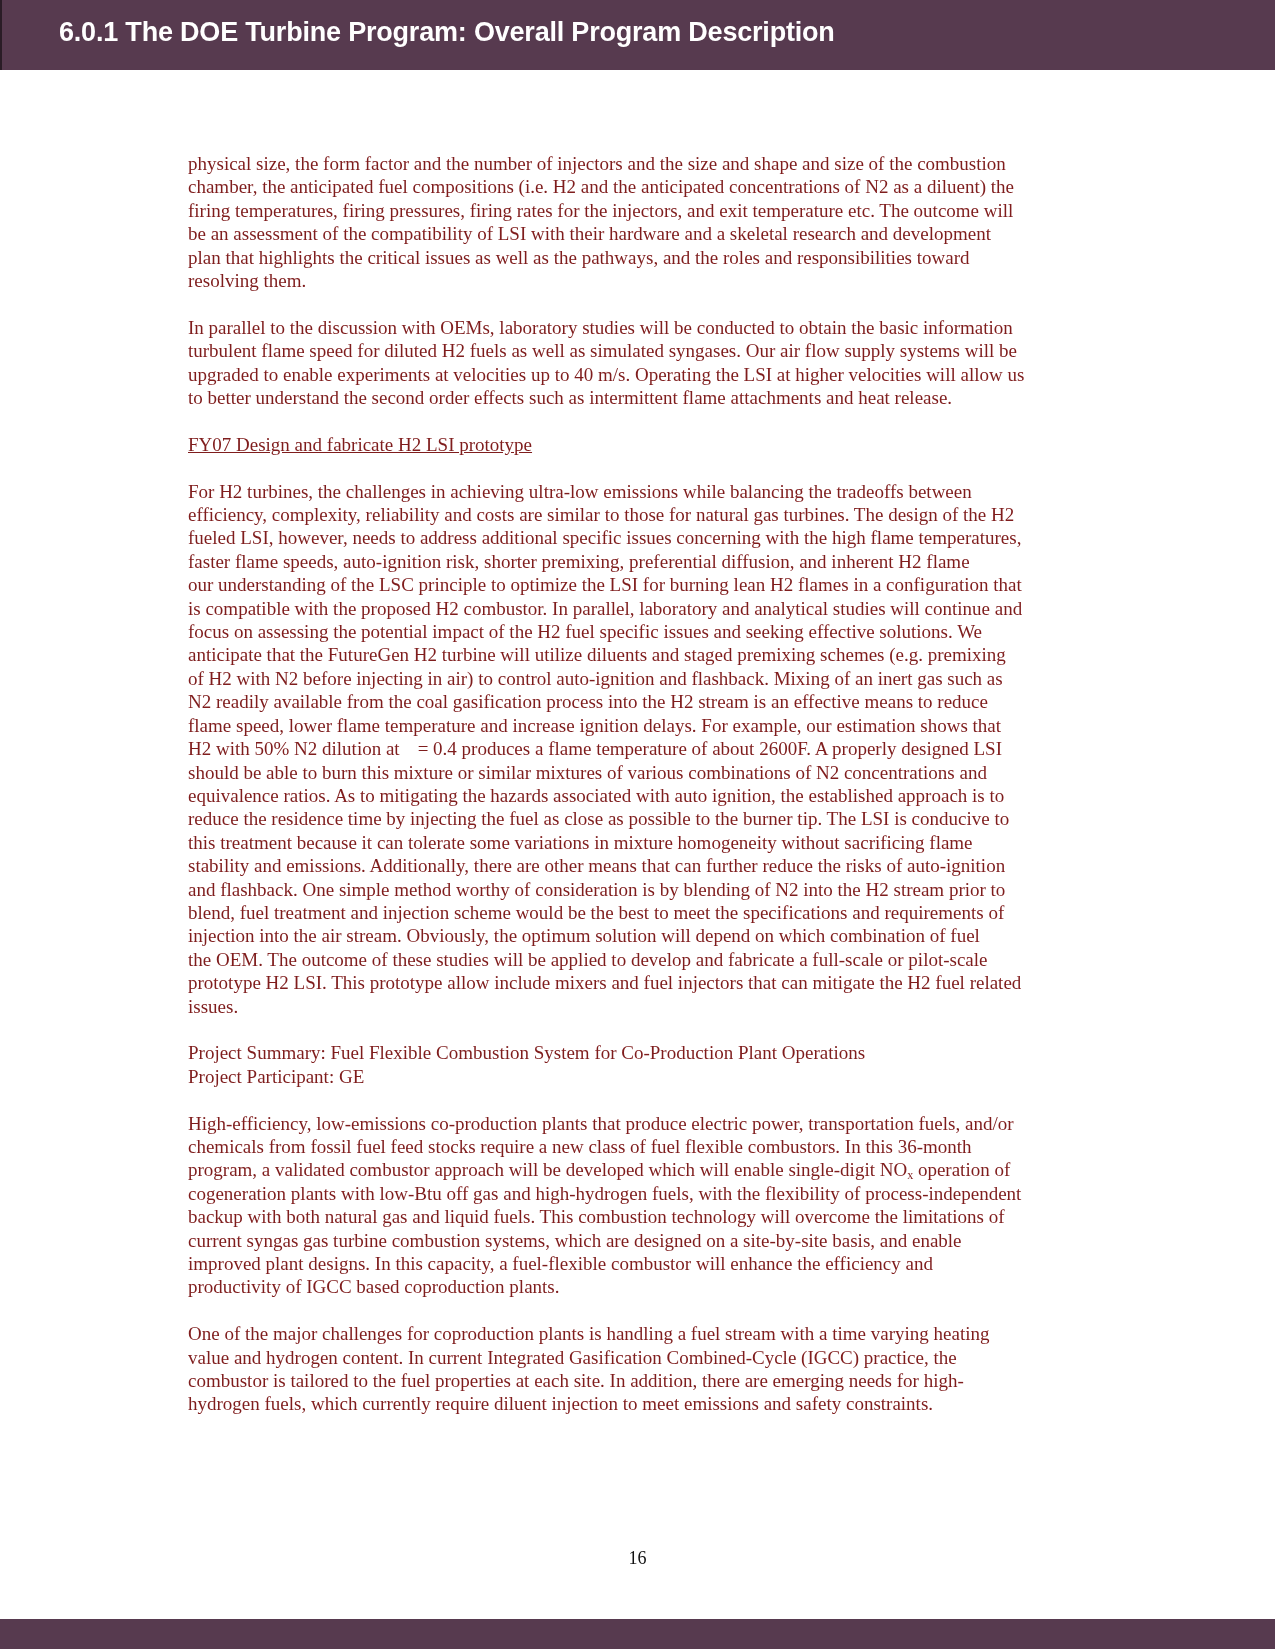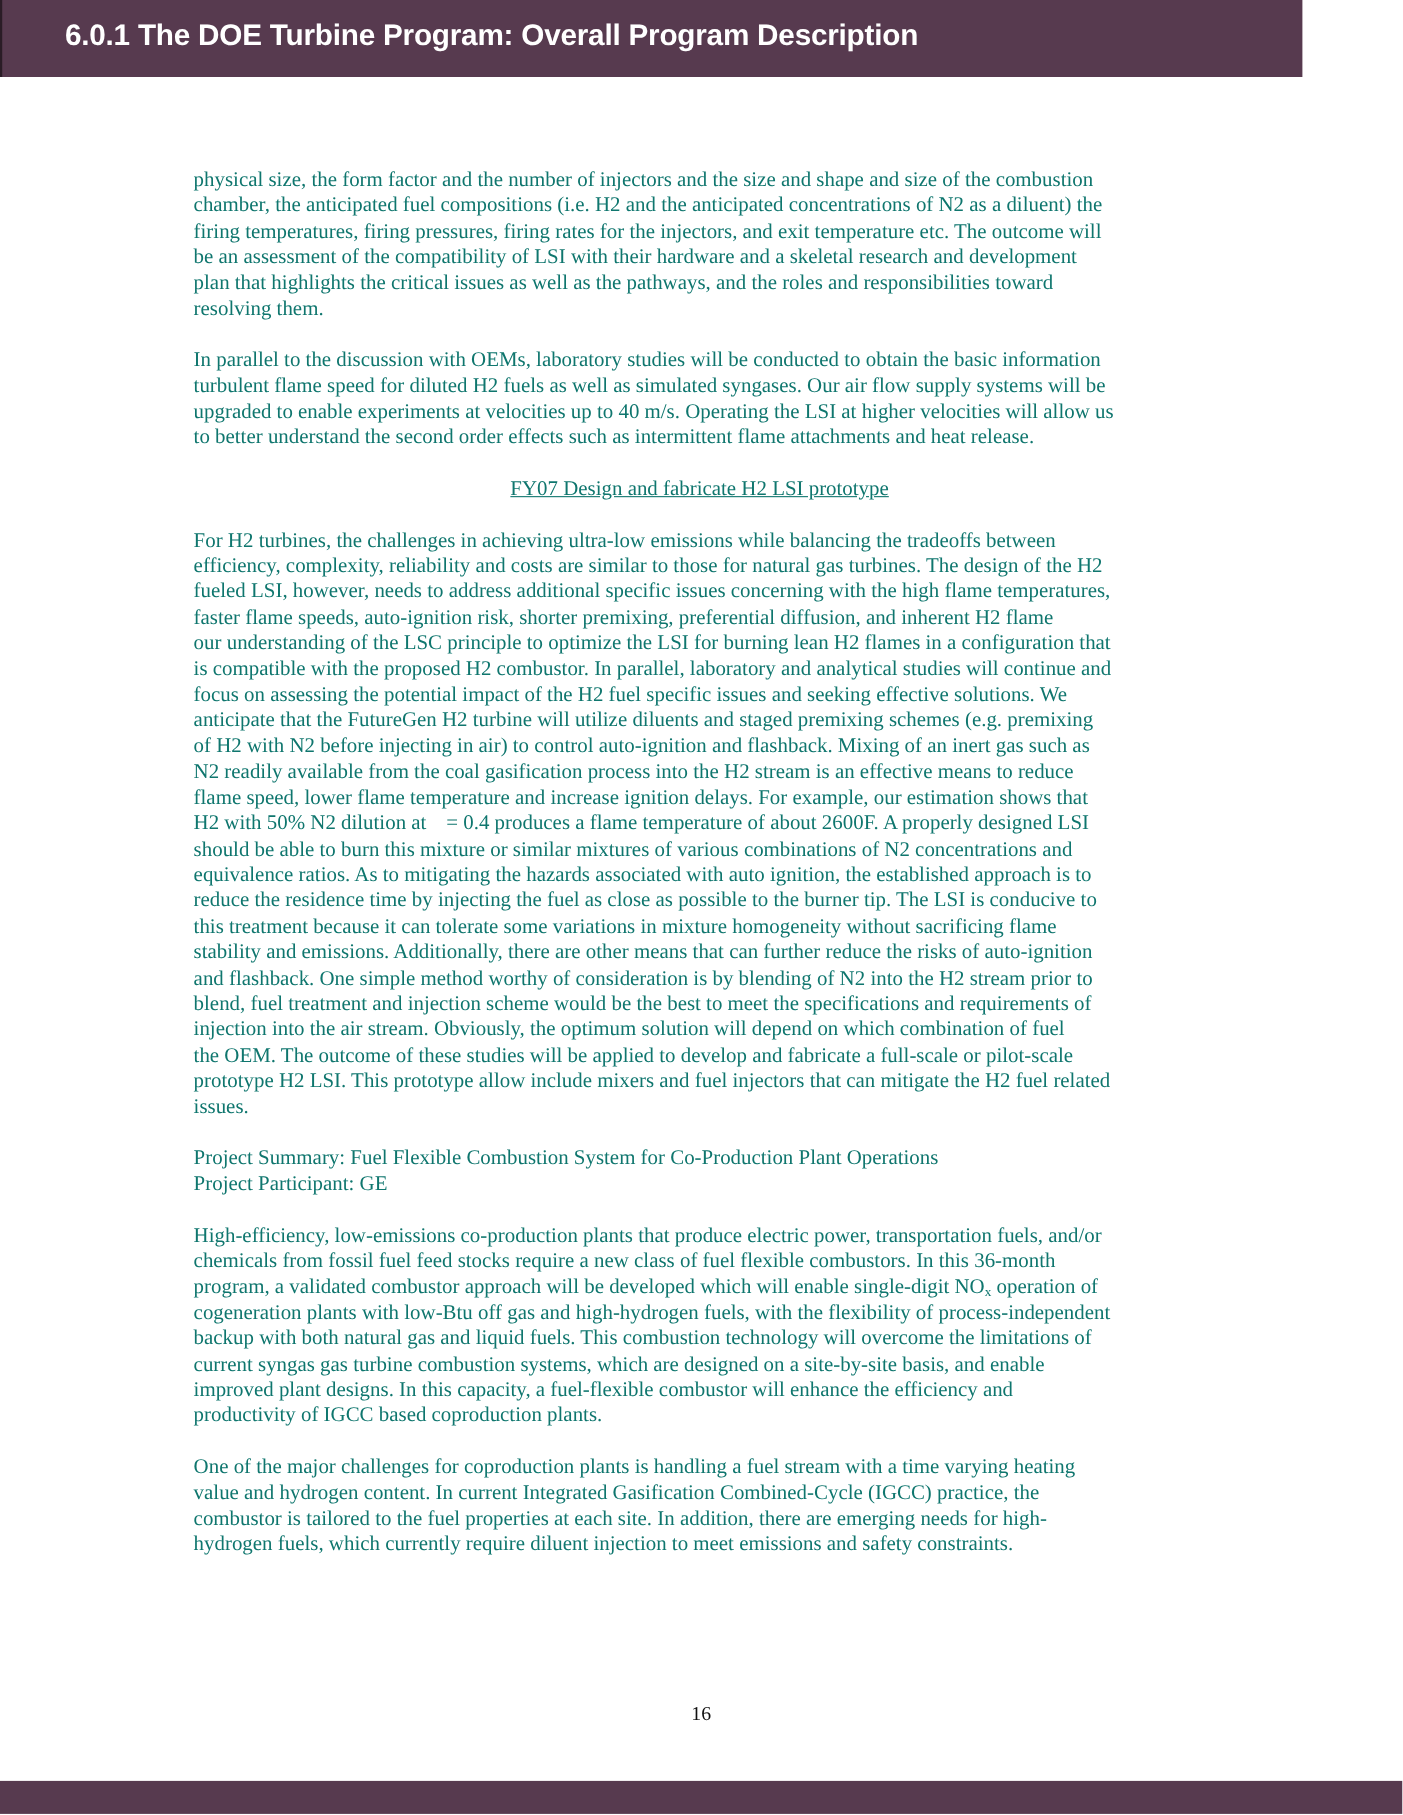--- a/index.html
+++ b/index.html
@@ -1,44 +1,44 @@
 <!DOCTYPE html>
 <html><head>
 <meta charset="utf-8">
 <style>
   html, body { margin: 0; padding: 0; }
   body {
     width: 1275px; height: 1650px; position: relative;
     background: #ffffff; overflow: hidden;
   }
   .header-band {
-    position: absolute; left: 0; top: 0; width: 1184px; height: 70px;
+    position: absolute; left: 0; top: 0; width: 1275px; height: 70px;
     background: #573a4f;
     border-left: 2px solid #2a1c26;
     box-sizing: border-box;
   }
   .header-title {
     position: absolute; left: 57px; top: 17px;
     color: #ffffff;
     font-family: "Liberation Sans", sans-serif;
     font-weight: bold; font-size: 27px; letter-spacing: -0.2px;
     white-space: nowrap;
   }
   .footer-band {
     position: absolute; left: 0; top: 1619px; width: 1275px; height: 30px;
     background: #573a4f;
   }
   .body-text {
-    position: absolute; left: 176px; top: 152px; width: 920px;
+    position: absolute; left: 188px; top: 152px; width: 920px;
     font-family: "Liberation Serif", serif;
-    font-size: 19px; line-height: 23.4px; color: #0f766e;
+    font-size: 19px; line-height: 23.4px; color: #7f1d1d;
   }
   .para { margin: 0 0 23.4px 0; }
   .line { display: block; white-space: nowrap; }
-  .heading-u { text-decoration: underline; text-align: center; }
+  .heading-u { text-decoration: underline; }
   .phi-gap { display: inline-block; width: 18px; }
   sub { font-size: 12px; line-height: 0; vertical-align: -3px; }
   .page-number {
     position: absolute; left: 0; width: 1275px; top: 1548px; text-align: center;
     font-family: "Liberation Serif", serif; font-size: 18px; color: #111;
   }
 </style>
 </head>
 <body>
 

